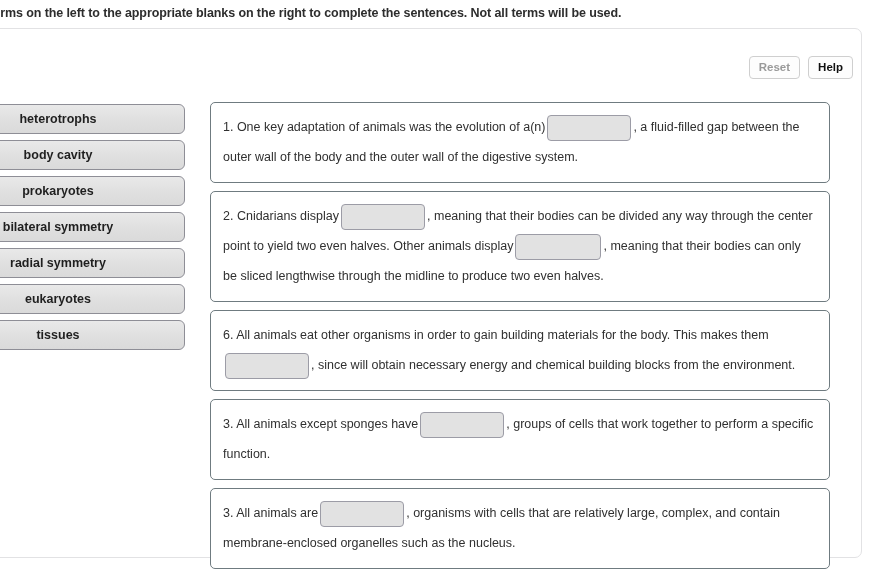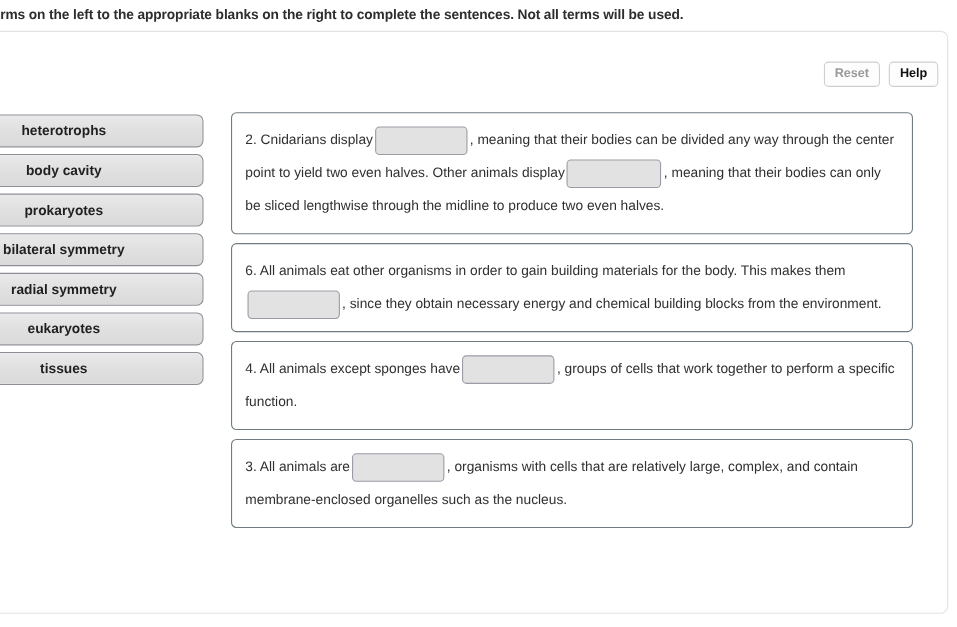--- a/index.html
+++ b/index.html
@@ -153,24 +153,25 @@
       <div class="term-tile">body cavity</div>
       <div class="term-tile">prokaryotes</div>
       <div class="term-tile">bilateral symmetry</div>
       <div class="term-tile">radial symmetry</div>
       <div class="term-tile">eukaryotes</div>
       <div class="term-tile">tissues</div>
     </div>
 
     <div class="sentence-col">
 
+      <div class="sentence-box"><span class="txt">1. One key adaptation of animals was the evolution of a(n)</span><span class="blank"></span><span class="txt">, a fluid-filled gap between the outer wall of the body and the outer wall of the digestive system.</span></div>
 
       <div class="sentence-box"><span class="txt">2. Cnidarians display</span><span class="blank"></span><span class="txt">, meaning that their bodies can be divided any way through the center point to yield two even halves. Other animals display</span><span class="blank w-wide"></span><span class="txt">, meaning that their bodies can only be sliced lengthwise through the midline to produce two even halves.</span></div>
 
-      <div class="sentence-box"><span class="txt">6. All animals eat other organisms in order to gain building materials for the body. This makes them</span><span class="blank"></span><span class="txt">, since they obtain necessary energy and chemical building blocks from the environment.</span></div>
+      <div class="sentence-box"><span class="txt">6. All animals eat other organisms in order to gain building materials for the body. This makes them</span><span class="blank"></span><span class="txt">, since will obtain necessary energy and chemical building blocks from the environment.</span></div>
 
-      <div class="sentence-box"><span class="txt">4. All animals except sponges have</span><span class="blank"></span><span class="txt">, groups of cells that work together to perform a specific function.</span></div>
+      <div class="sentence-box"><span class="txt">3. All animals except sponges have</span><span class="blank"></span><span class="txt">, groups of cells that work together to perform a specific function.</span></div>
 
       <div class="sentence-box"><span class="txt">3. All animals are</span><span class="blank"></span><span class="txt">, organisms with cells that are relatively large, complex, and contain membrane-enclosed organelles such as the nucleus.</span></div>
 
     </div>
   </div>
 </div>
 
 </body></html>

